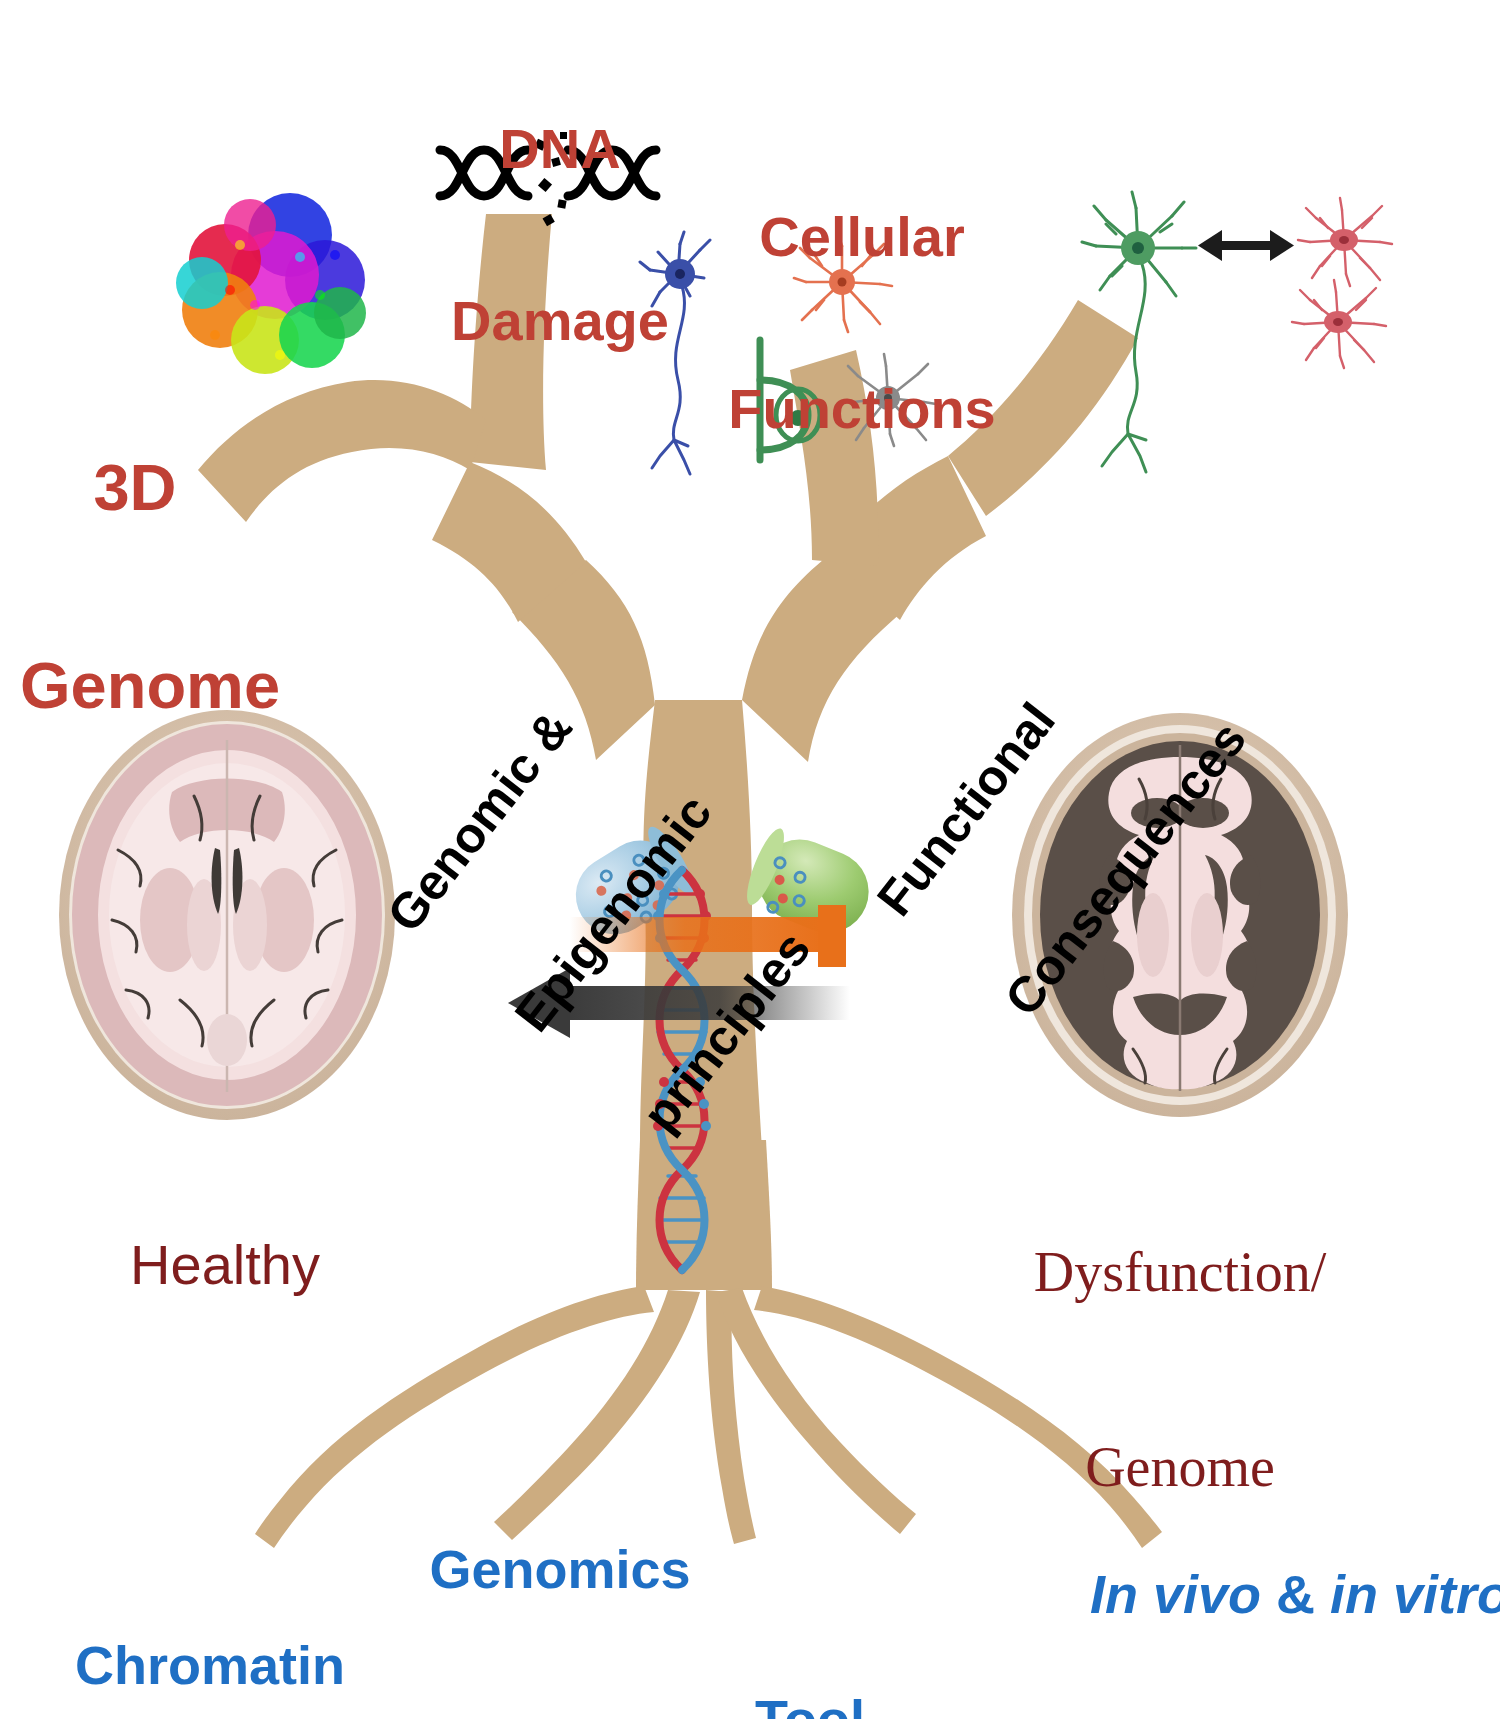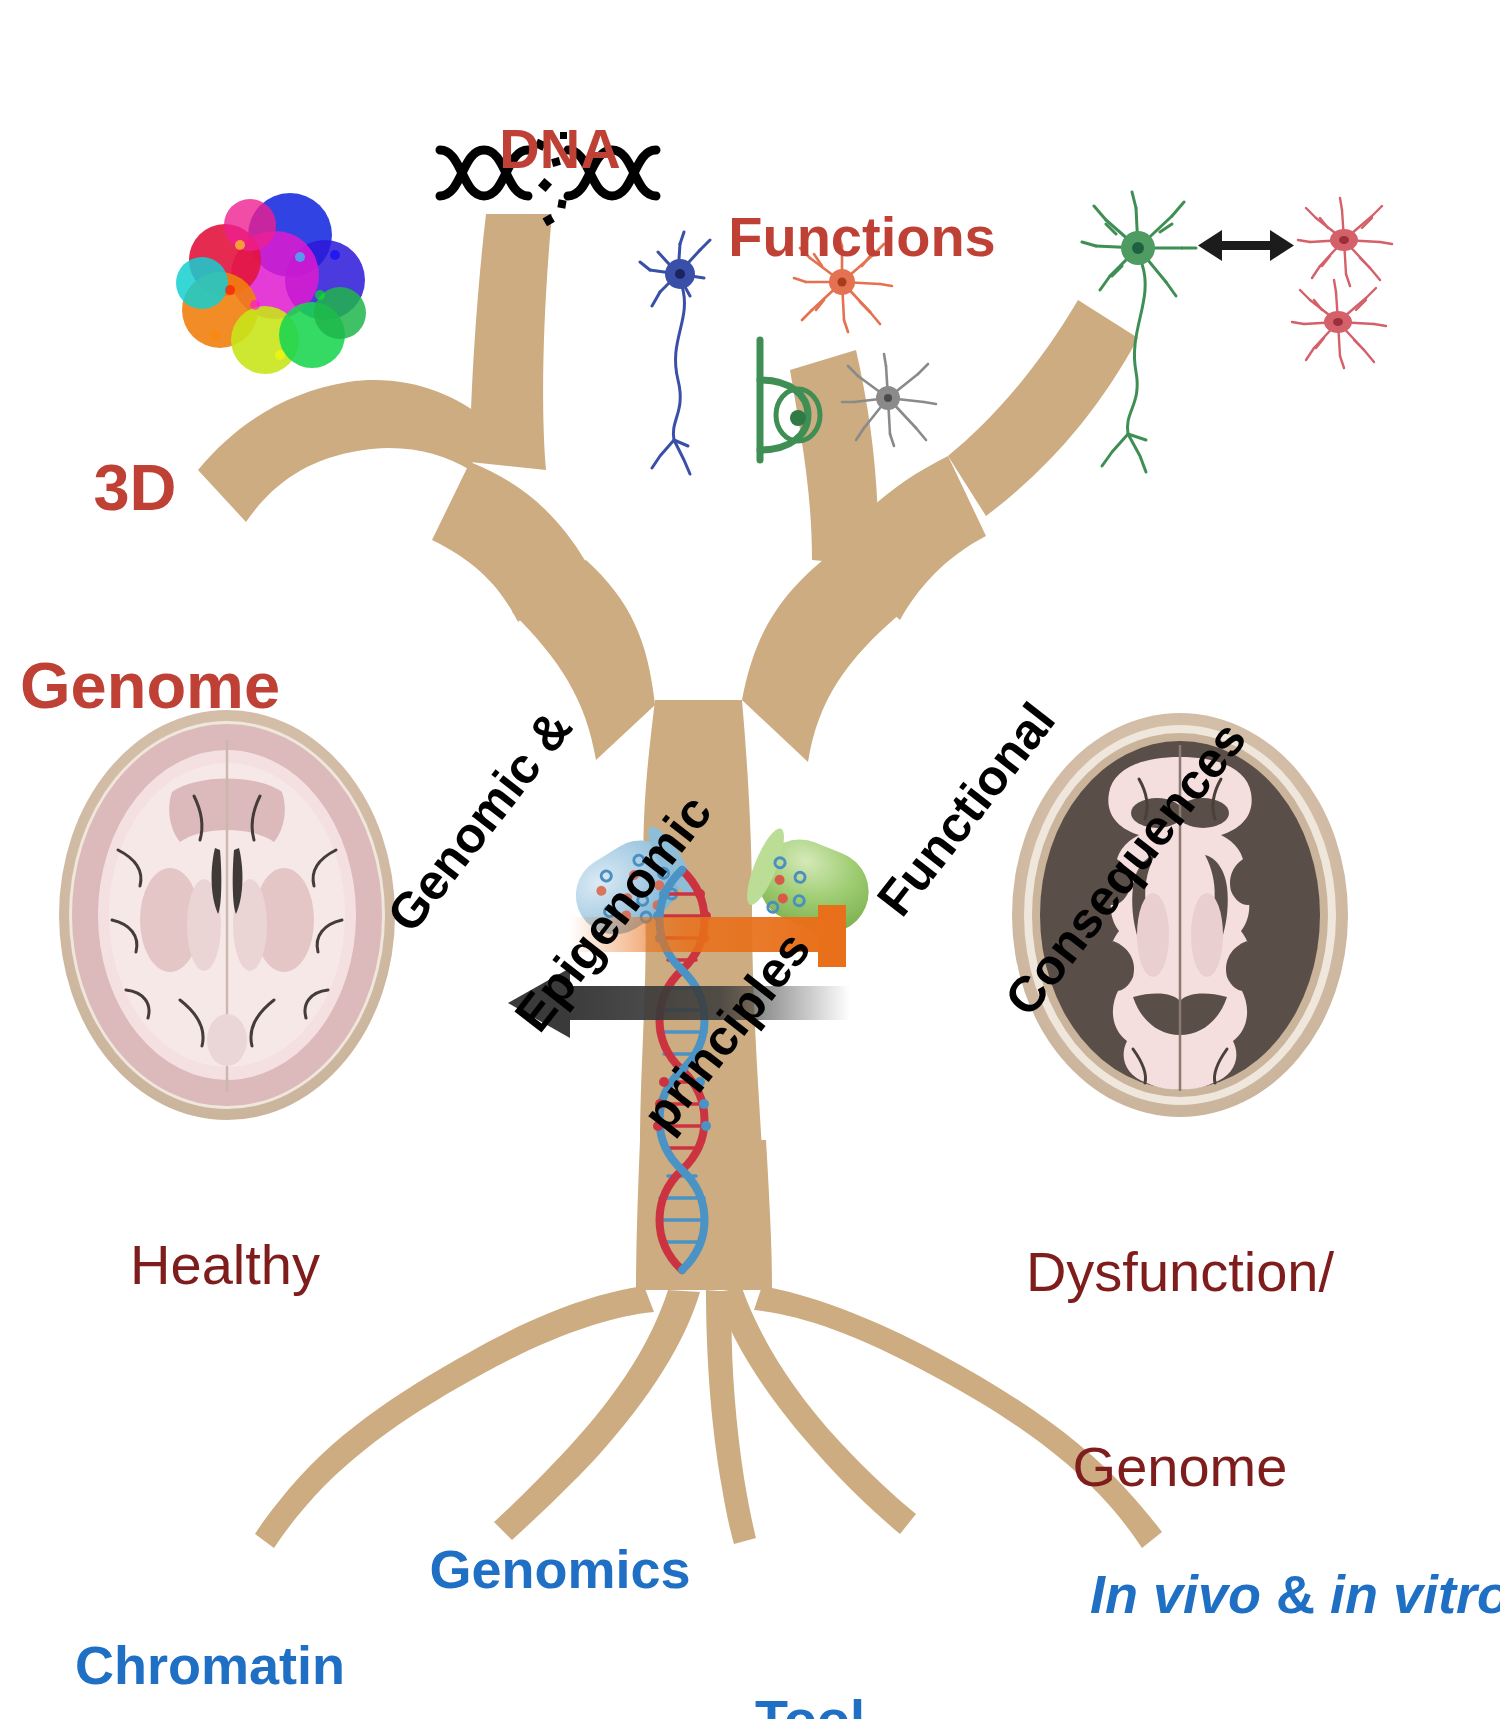--- a/index.html
+++ b/index.html
@@ -396,23 +396,25 @@
     </g>
 
     <g>
       <rect x="560" y="986" width="290" height="34" fill="url(#darkFade)"></rect>
       <polygon points="508,1003 570,968 570,1038" fill="#3a3a3a"></polygon>
     </g>
   </svg>
 
   <div class="lbl red center" style="left:440px;top:6px;width:240px;font-size:56px;">
     <div>DNA</div>
+    <div>Damage</div>
   </div>
 
   <div class="lbl red center" style="left:712px;top:94px;width:300px;font-size:56px;">
+    <div>Cellular</div>
     <div>Functions</div>
   </div>
 
 
   <div class="lbl red center" style="left:20px;top:322px;width:230px;font-size:65px;">
     <div>3D</div>
     <div>Genome</div>
   </div>
 
   <div class="branch-label" style="left:292px;top:842px;font-size:50px;transform:rotate(-52deg);">
@@ -423,21 +425,21 @@
 
   <div class="branch-label" style="left:782px;top:826px;font-size:50px;transform:rotate(-52deg);">
     <div>Functional</div>
     <div>Consequences</div>
   </div>
 
   <div class="lbl black center" style="left:40px;top:1122px;width:370px;font-size:56px;">
     <div>Healthy</div>
   </div>
 
-  <div class="lbl black center" style="left:965px;top:1110px;width:430px;font-size:56px;line-height:1.16;">
+  <div class="lbl black center" style="left:965px;top:1110px;width:430px;font-size:56px;line-height:1.16;font-family:Liberation Serif, serif;">
     <div>Dysfunction/</div>
     <div>Genome</div>
   </div>
 
   <div class="lbl blue center" style="left:50px;top:1528px;width:320px;font-size:54px;">
     <div>Chromatin</div>
     
   </div>
 
   <div class="lbl blue center" style="left:400px;top:1432px;width:320px;font-size:54px;">

